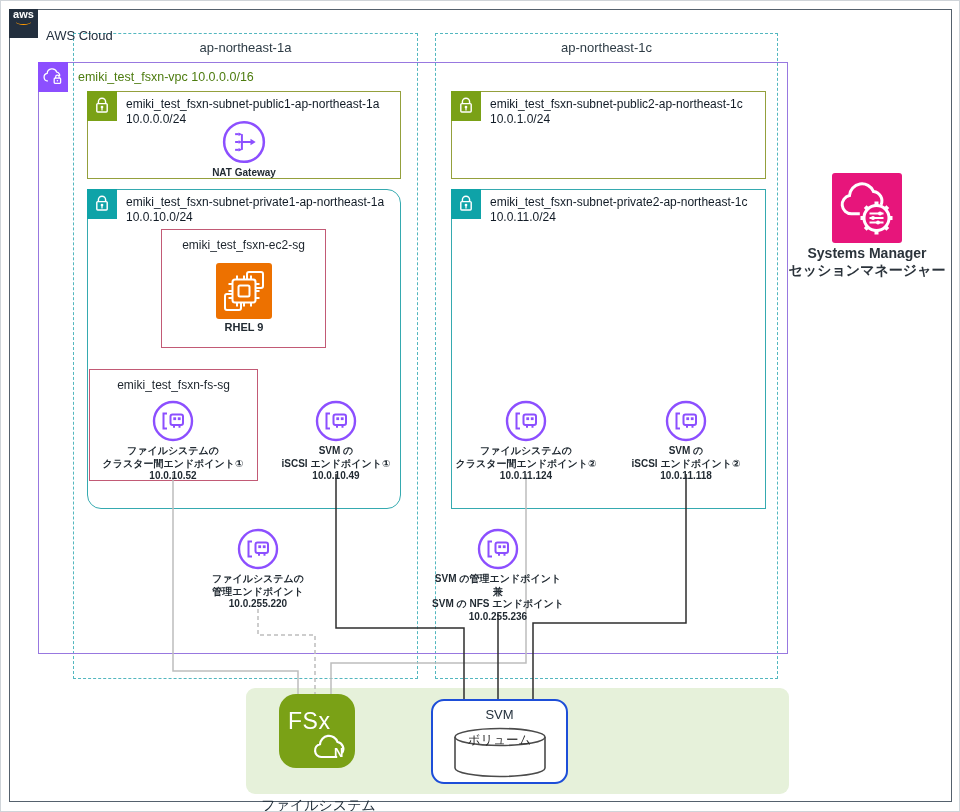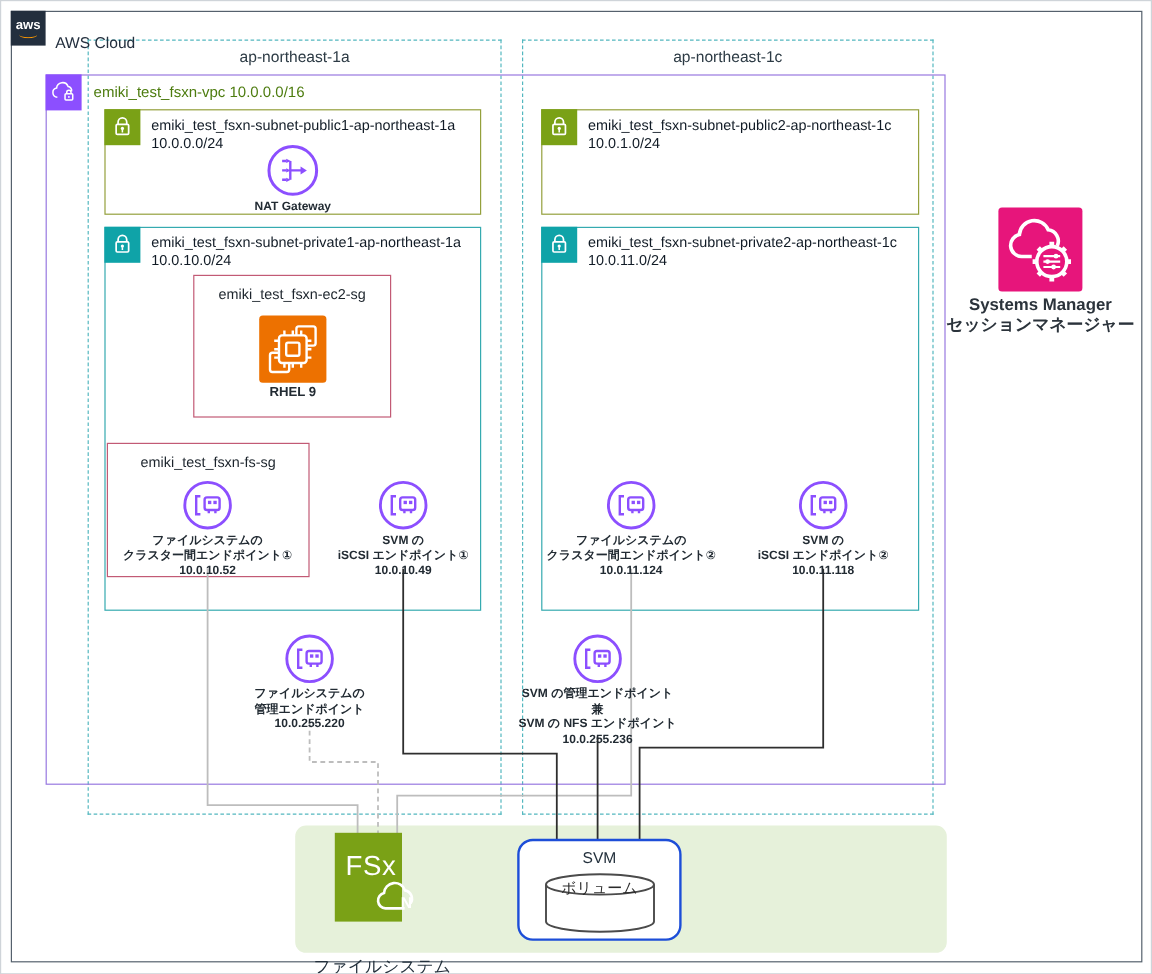--- a/index.html
+++ b/index.html
@@ -3,21 +3,21 @@
 <meta charset="utf-8">
 <style>
   html,body{margin:0;padding:0;background:#fff;}
   #canvas{position:relative;width:960px;height:812px;background:#ffffff;
     font-family:"Liberation Sans","DejaVu Sans",sans-serif;overflow:hidden;
     border:1px solid #cfd4d9;box-sizing:border-box;}
   .abs{position:absolute;box-sizing:border-box;}
   
   .aws-cloud{border:1px solid #55616d;z-index:1;}
   .aws-logo{width:29px;height:29px;background:#232f3e;color:#fff;display:flex;
-    flex-direction:column;align-items:center;justify-content:center;z-index:4;}
+    flex-direction:column;align-items:center;justify-content:flex-start;z-index:4;}
   .aws-logo .t{font-size:11px;font-weight:bold;line-height:10px;}
   .aws-logo .smile{width:15px;height:5px;border-bottom:1.4px solid #ff9900;border-radius:50%;}
   .aws-title{font-size:13px;color:#232f3e;z-index:4;margin-top:12px;}
   .az{border:1px dashed #53b7bf;z-index:1;}
   .az-label{position:absolute;top:6px;left:0;width:100%;text-align:center;
     font-size:13px;color:#2d3b45;}
   .vpc{border:1px solid #9878e0;z-index:2;}
   .corner-icon{position:absolute;left:-1px;top:-1px;width:30px;height:30px;display:flex;
     align-items:center;justify-content:center;z-index:4;}
   .vpc-icon{background:#8C4FFF;}
@@ -29,21 +29,21 @@
   .icon-private{background:#0FA3A8;}
   .subnet-label{position:absolute;left:38px;top:5px;font-size:12px;line-height:14.5px;color:#111b26;}
   .sg{border:1px solid #c25a75;background:transparent;z-index:3;}
   .sg-title{position:absolute;top:8px;left:0;width:100%;text-align:center;font-size:12px;color:#1c242c;}
   
   .res{position:absolute;display:flex;flex-direction:column;align-items:center;z-index:6;font-weight:bold;}
   .res .lbl{font-size:10px;line-height:12.5px;text-align:center;color:#222b33;margin-top:2px;white-space:nowrap;}
   .res .lbl.big{font-size:14px;line-height:17px;color:#2b333b;}
   .ec2-box{width:56px;height:56px;background:#ED7100;border-radius:3px;}
   .ssm-box{width:70px;height:70px;background:#E7157B;border-radius:3px;}
-  .fsx-box{position:relative;width:56px;height:74px;background:#7AA116;z-index:6;}
+  .fsx-box{position:relative;width:76px;height:74px;background:#7AA116;z-index:6;border-radius:17px;}
   .fsx-box .fsx-t{position:absolute;left:9px;top:14px;color:#fff;font-size:23px;letter-spacing:.5px;}
   .green-panel{background:#e6f1da;border-radius:9px;z-index:2;}
   .fsx-label{font-size:14px;color:#23303c;z-index:6;text-align:center;}
   .svm-box{background:#fff;border:2px solid #1d4ed8;border-radius:13px;z-index:6;}
   .svm-title{position:absolute;top:6px;left:0;width:100%;text-align:center;font-size:13px;color:#23303c;}
   .vol-label{position:absolute;left:0;top:31px;width:100%;text-align:center;font-size:12.5px;color:#2b2b2b;}
   svg{display:block;}
   .lines{position:absolute;left:0;top:0;z-index:5;pointer-events:none;}
 </style>
 </head>
@@ -106,21 +106,21 @@
         <circle cx="15" cy="16.3" r="1.7" fill="#fff"></circle>
           <path d="M15,17.5 v3" stroke="#fff" stroke-width="1.6"></path>
       </svg>
     </div>
     <div class="subnet-label">
       <div>emiki_test_fsxn-subnet-public2-ap-northeast-1c</div>
       <div>10.0.1.0/24</div>
     </div>
   </div>
 
-  <div class="abs subnet private" style="left:86px;top:188px;width:314px;height:320px;">
+  <div class="abs subnet private" style="left:86px;top:188px;width:314px;height:320px;border-radius:14px;">
     <div class="corner-icon icon-private">
       <svg width="24" height="24" viewBox="0 0 30 30">
           <g fill="none" stroke="#fff" stroke-width="1.8">
         <path d="M10.5,12 v-2.3 a4.5,4.5 0 0 1 9,0 V12"></path>
             <rect x="8.5" y="12" width="13" height="10.5" rx="1.2"></rect>
           </g>
         <circle cx="15" cy="16.3" r="1.7" fill="#fff"></circle>
           <path d="M15,17.5 v3" stroke="#fff" stroke-width="1.6"></path>
       </svg>
     </div>

